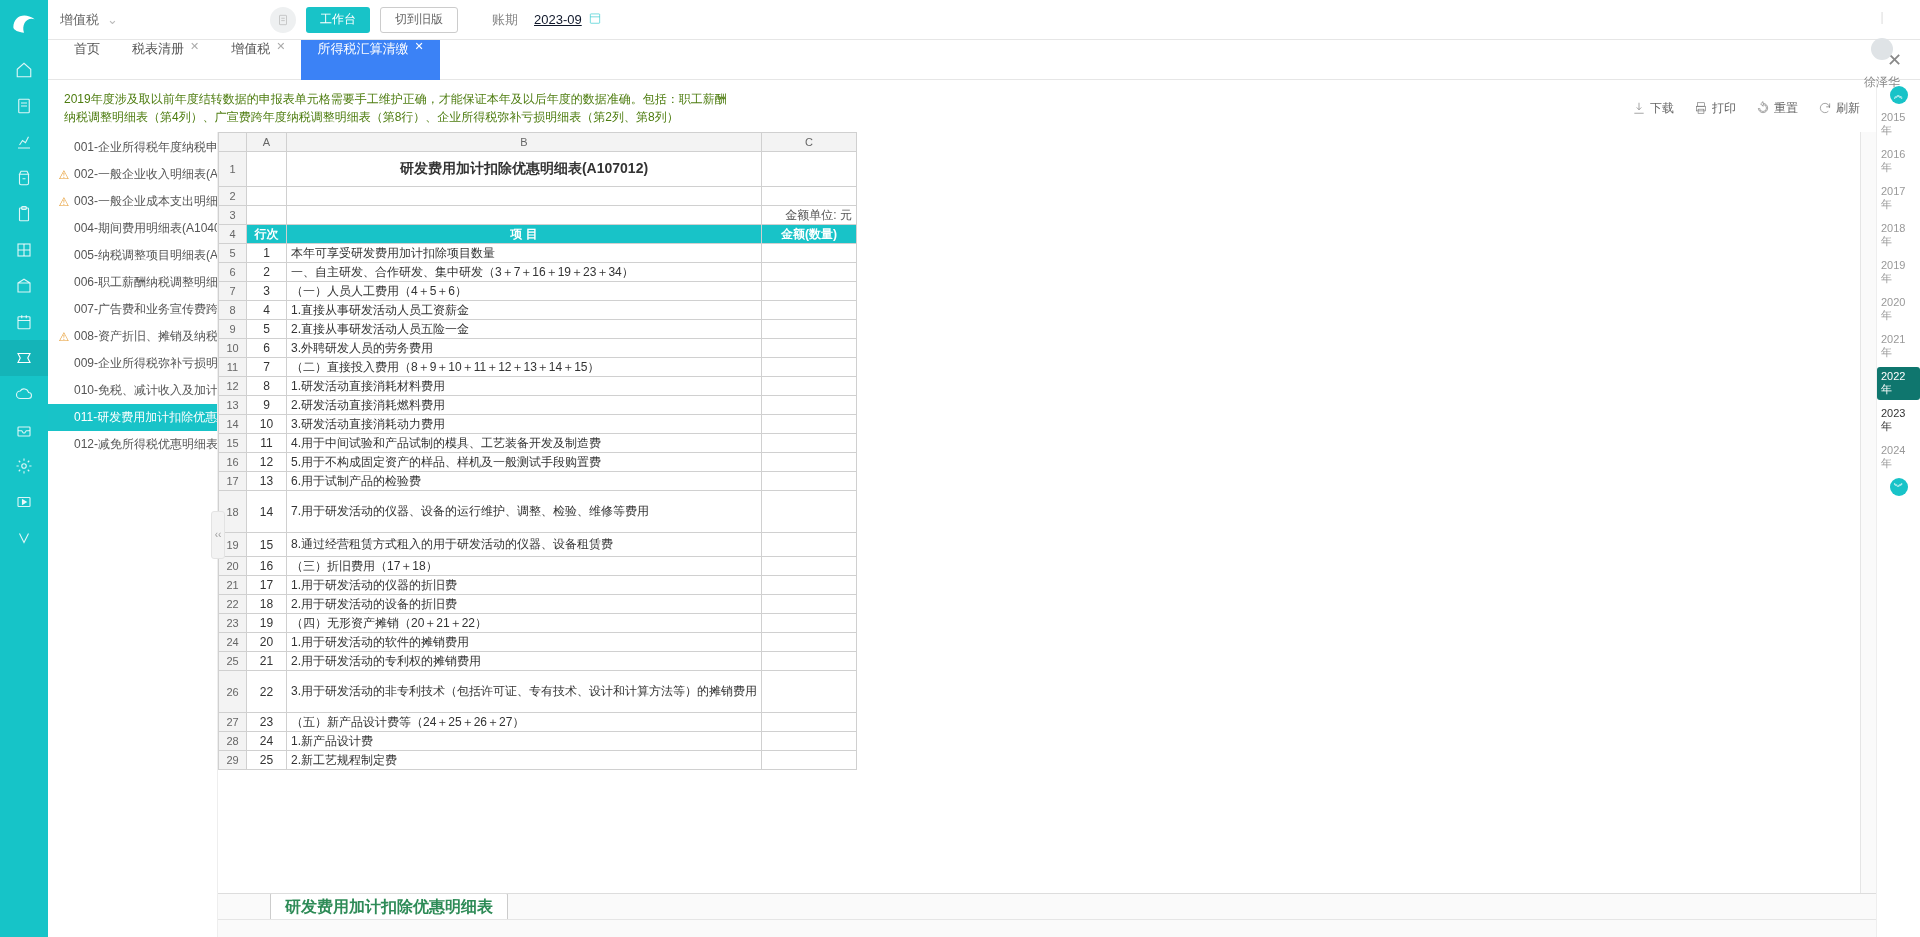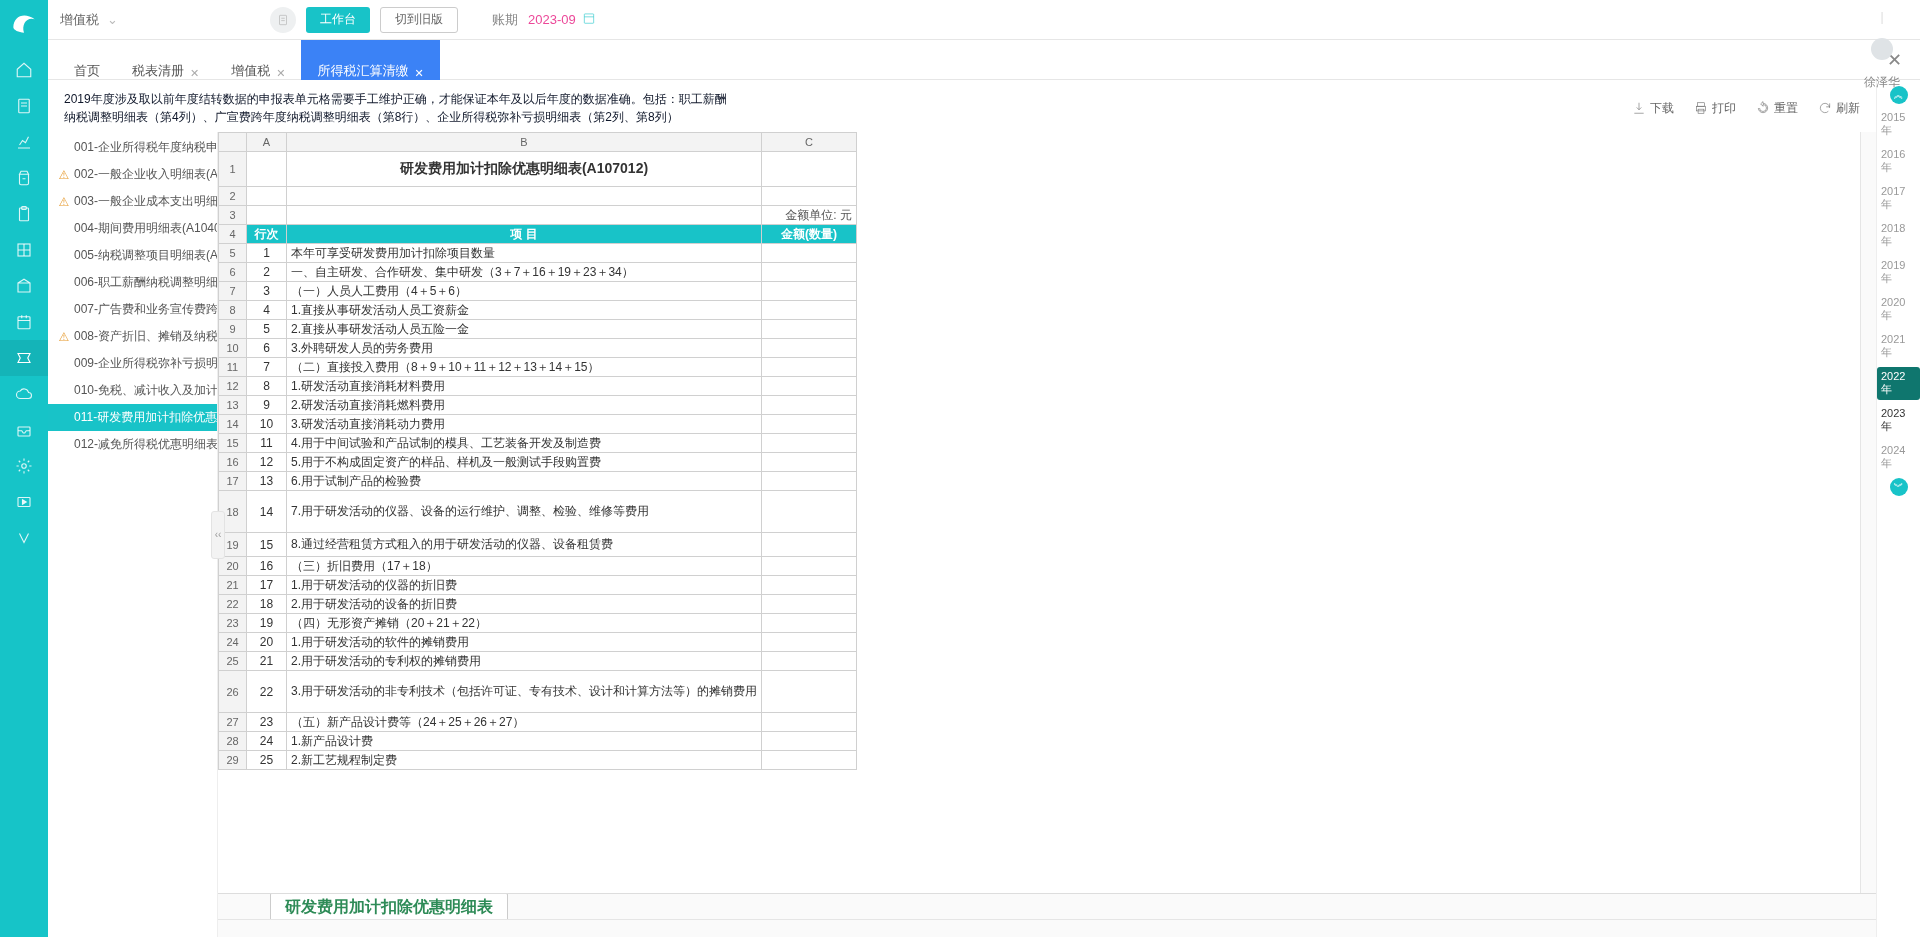--- a/index.html
+++ b/index.html
@@ -14,40 +14,40 @@
 
 
 .topbar { position:fixed; left:48px; right:0; top:0; height:40px; border-bottom:1px solid #e6e6e6; display:flex; align-items:center; padding:0 14px 0 12px; font-size:13px; color:#666; background:#fff; z-index:40; }
 .topbar .taxsel { min-width:200px; display:flex; align-items:center; cursor:pointer; color:#666; }
 .topbar .chev-down { margin-left:8px; color:#bbb; }
 .circlebtn { width:26px; height:26px; border-radius:50%; background:#eef0f1; display:flex; align-items:center; justify-content:center; margin:0 10px; color:#aaa; }
 .btn { height:26px; padding:0 14px; border-radius:3px; display:flex; align-items:center; font-size:12px; cursor:pointer; }
 .btn-primary { background:#18c3c8; color:#fff; }
 .btn-outline { border:1px solid #ccc; color:#666; background:#fff; margin-left:10px; }
 .period-label { margin-left:34px; color:#888; }
-.period-val { margin-left:10px; color:#ec4899; }
+.period-val { margin-left:16px; color:#0f172a;text-decoration:underline; }
 .cal-ico { margin-left:6px; color:#18c3c8; }
 .spacer { flex:1; }
 .top-right { display:flex; align-items:center; gap:14px; color:#888; font-size:12px;flex-direction:column; }
 .top-right .sep { color:#ddd; }
 .avatar { width:22px; height:22px; border-radius:50%; background:#dfe3e6; display:inline-block; }
 
 
 .tabstrip { position:fixed; left:48px; right:0; top:40px; height:40px; border-bottom:1px solid #e6e6e6; display:flex; align-items:center; padding:0 10px; font-size:13px; background:#fff; z-index:39; }
-.tab { height:40px; display:flex; align-items:flex-end; padding:0 16px; color:#555; cursor:pointer; position:relative; }
+.tab { height:40px; display:flex; align-items:flex-start; padding:0 16px; color:#555; cursor:pointer; position:relative; }
 .tab .close { margin-left:6px; color:#aaa; font-size:11px; }
 .tab.active { background:#3b82f6; color:#fff; }
 .tab.active .close { color:#fff; }
 .tabstrip .tab-close-page { margin-left:auto; color:#888; font-size:18px; padding:4px 8px; cursor:pointer; }
 
 
 .content { position:fixed; left:48px; right:0; top:80px; bottom:0; display:flex; }
 .main { flex:1; display:flex; flex-direction:column; overflow:hidden; }
 .warnrow { display:flex; padding:10px 16px 6px 16px; font-size:12px; }
-.warn { color:#0f172a; line-height:1.5; max-width:670px; }
+.warn { color:#4d7c0f; line-height:1.5; max-width:670px; }
 .actions { margin-left:auto; display:flex; gap:20px; color:#666; font-size:12px; white-space:nowrap; }
 .actions .act { display:flex; align-items:center; gap:4px; cursor:pointer; }
 .actions .act svg { width:14px; height:14px; stroke:currentColor; fill:none; }
 
 
 .bodycols { flex:1; display:flex; overflow:hidden; position:relative; }
 .formlist { width:170px; border-right:1px solid #eee; overflow-y:auto; font-size:12px; color:#555; padding:2px 0; }
 .formlist .item { padding:5px 8px 5px 10px; cursor:pointer; white-space:nowrap; overflow:hidden; text-overflow:ellipsis; display:flex; align-items:center; }
 .formlist .item.sel { background:#18c3c8; color:#fff; }
 .formlist .item .dot { width:12px; height:12px; margin-right:4px; display:inline-flex; align-items:center; justify-content:center; color:#e69a2e; flex-shrink:0; }

